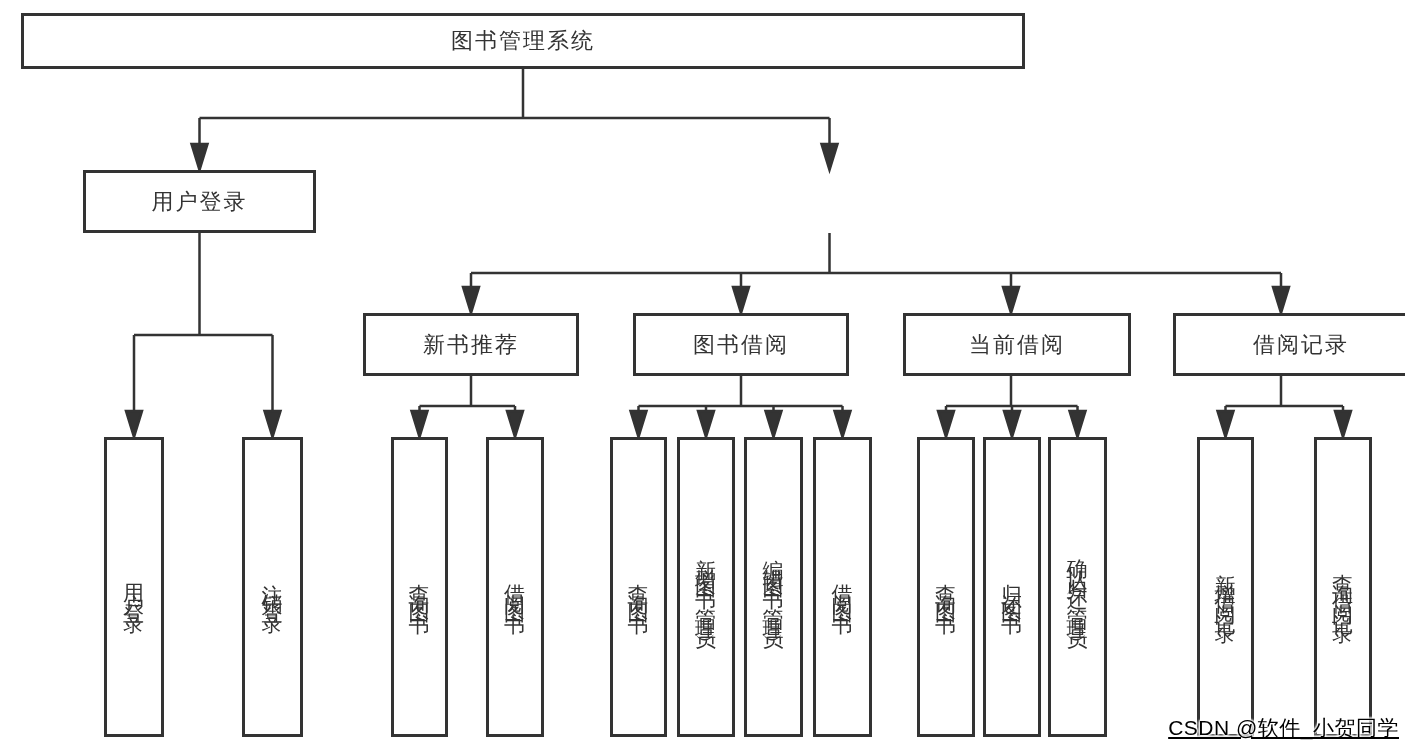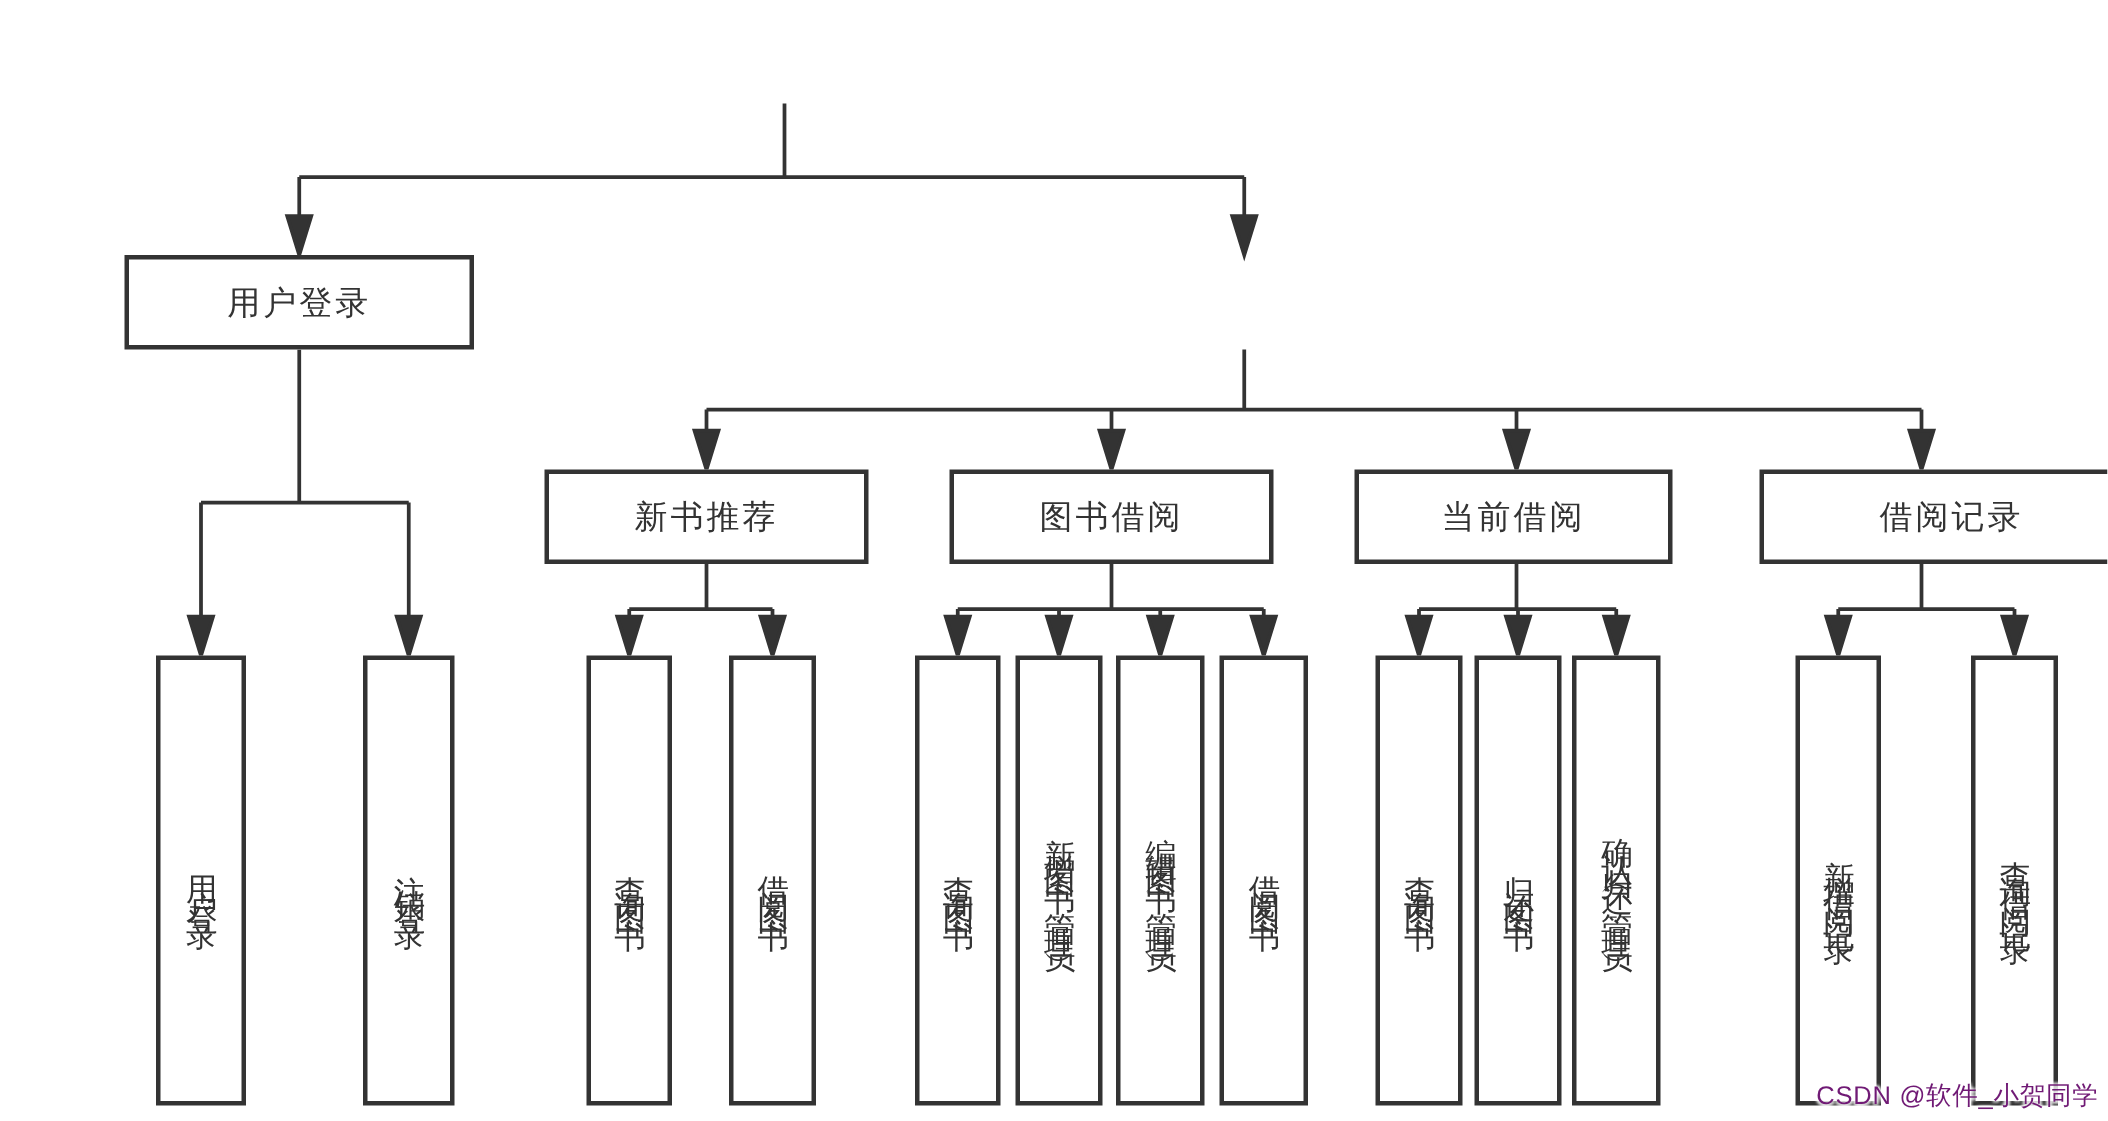--- a/index.html
+++ b/index.html
@@ -33,25 +33,26 @@
     text-orientation: mixed;
     font-size: 21px;
     letter-spacing: 10px;
     line-height: 1;
     color: #333333;
   }
   .watermark {
     position: absolute;
     right: 6px;
     bottom: 5px;
-    font-size: 17px;
+    font-size: 21px;
     letter-spacing: 0.5px;
-    color: #701a75;
+    color: #000000;
     text-shadow: 1px 1px 2px #ffffff, -1px -1px 2px #ffffff, 1px -1px 2px #ffffff, -1px 1px 2px #ffffff;
     white-space: nowrap;
+    text-decoration: underline;
   }
 </style>
 </head>
 <body>
 
 <div class="stage">
 
   <svg class="wires" width="1405" height="747" viewBox="0 0 1405 747">
 
     <g stroke="#333333" stroke-width="2.5" fill="#333333">
@@ -95,32 +96,35 @@
       <polygon points="1069.5,411 1085.5,411 1077.5,437"></polygon>
     </g>
 
     <g stroke="#333333" stroke-width="2.5" fill="#333333">
       <path d="M1281,376 V406 M1225.5,406 H1343 M1225.5,406 V413 M1343,406 V413" fill="none"></path>
       <polygon points="1217.5,411 1233.5,411 1225.5,437"></polygon>
       <polygon points="1335,411 1351,411 1343,437"></polygon>
     </g>
   </svg>
 
+  <div class="box hbox" style="left:21px; top:13px; width:1004px; height:56px">
+    <span>图书管理系统</span>
+  </div>
 
   <div class="box hbox" style="left:83px; top:170px; width:233px; height:63px">
     <span>用户登录</span>
   </div>
 
   <div class="box hbox" style="left:363px; top:313px; width:216px; height:63px">
     <span>新书推荐</span>
   </div>
   <div class="box hbox" style="left:633px; top:313px; width:216px; height:63px">
     <span>图书借阅</span>
   </div>
-  <div class="box hbox" style="left:903px; top:313px; width:212px; height:63px">
+  <div class="box hbox" style="left:903px; top:313px; width:228px; height:63px">
     <span>当前借阅</span>
   </div>
   <div class="box hbox" style="left:1173px; top:313px; width:256px; height:63px">
     <span>借阅记录</span>
   </div>
 
   <div class="box vbox" style="left:104px; top:437px; width:60px; height:300px">
     <span>用户登录</span>
   </div>
   <div class="box vbox" style="left:242px; top:437px; width:61px; height:300px">

